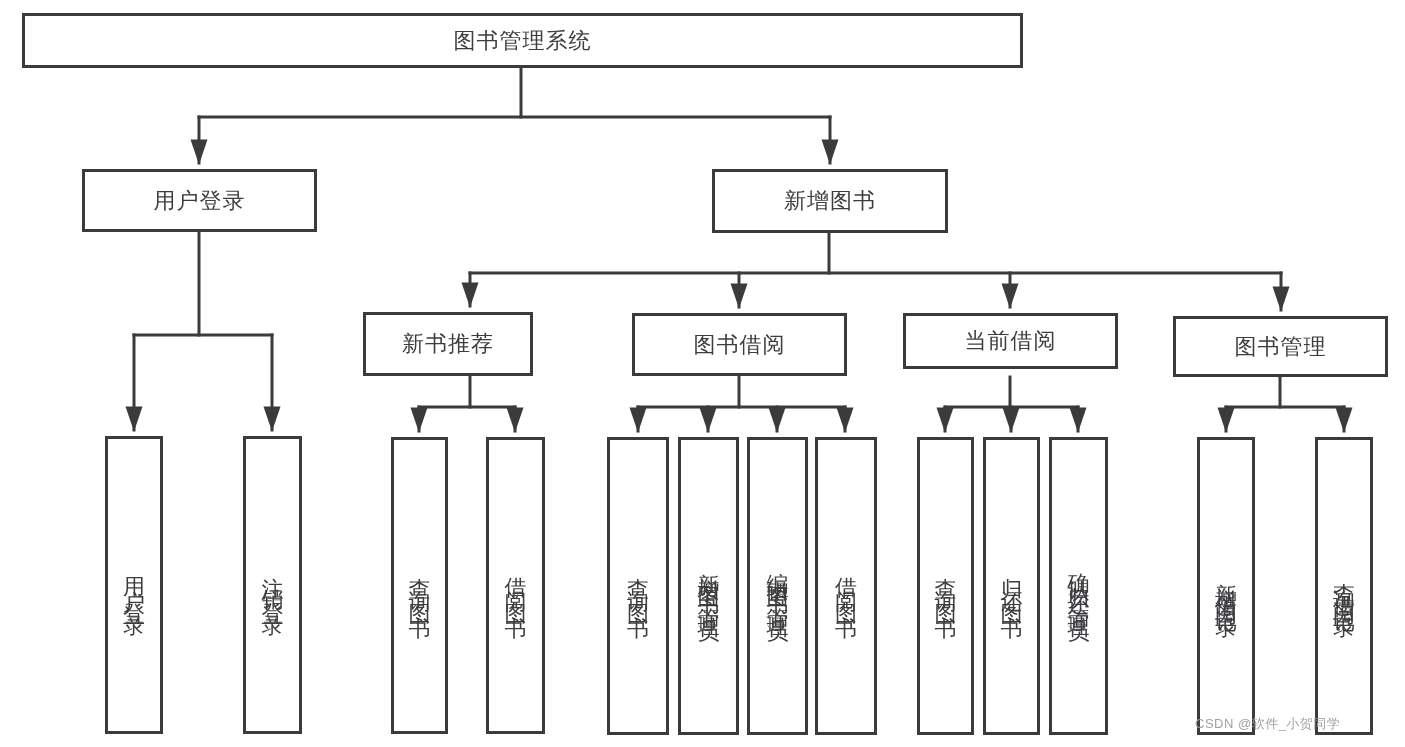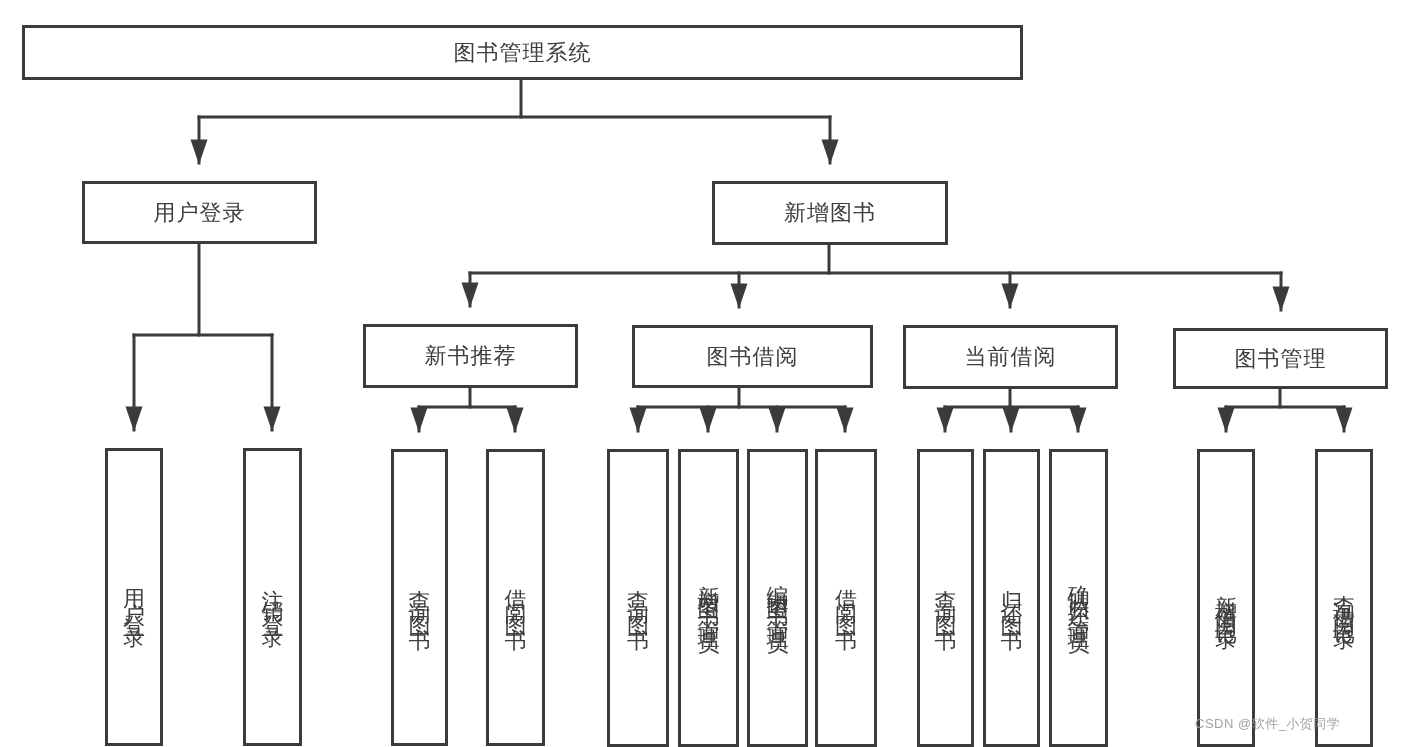--- a/index.html
+++ b/index.html
@@ -5,21 +5,21 @@
   html,body{margin:0;padding:0;background:#ffffff;}
   .stage{
     position:relative;width:1405px;height:747px;background:#ffffff;
     font-family:"Liberation Sans","DejaVu Sans",sans-serif;overflow:hidden;
   }
   svg.wires{position:absolute;left:0;top:0;z-index:1;}
   svg.wires path{stroke:#3b3b3b;stroke-width:3;fill:none;stroke-linecap:square;}
   .node{
     position:absolute;z-index:2;box-sizing:border-box;background:#ffffff;
     border:3px solid #3b3b3b;display:flex;align-items:center;justify-content:center;
-    color:#3d3d40;font-size:22px;letter-spacing:1px;text-align:center;margin-top:12px;
+    color:#3d3d40;font-size:22px;letter-spacing:1px;text-align:center;
   }
   .node.v{
     writing-mode:vertical-rl;text-orientation:mixed;
     letter-spacing:13px;line-height:1;padding:4px 0;
   }
   .node.v.tight{letter-spacing:7px;}
   .watermark{
     position:absolute;z-index:5;left:1195px;top:715px;
     font-size:13px;color:rgba(152,152,160,0.92);letter-spacing:0.5px;white-space:nowrap;
   }
@@ -89,23 +89,23 @@
       <path d="M1226 407 V431" marker-end="url(#arrow)"></path>
       <path d="M1344 407 V431" marker-end="url(#arrow)"></path>
     </g>
   </svg>
 
   <div class="node h" style="left:22px;top:13px;width:1001px;height:55px">图书管理系统</div>
 
   <div class="node h" style="left:82px;top:169px;width:235px;height:63px">用户登录</div>
   <div class="node h" style="left:712px;top:169px;width:236px;height:64px">新增图书</div>
 
-  <div class="node h" style="left:363px;top:312px;width:215px;height:64px">新书推荐</div>
-  <div class="node h" style="left:632px;top:313px;width:241px;height:63px">图书借阅</div>
-  <div class="node h" style="left:903px;top:313px;width:215px;height:64px">当前借阅</div>
+  <div class="node h" style="left:363px;top:312px;width:170px;height:64px">新书推荐</div>
+  <div class="node h" style="left:632px;top:313px;width:215px;height:63px">图书借阅</div>
+  <div class="node h" style="left:903px;top:313px;width:215px;height:56px">当前借阅</div>
   <div class="node h" style="left:1173px;top:316px;width:215px;height:61px">图书管理</div>
 
   <div class="node v" style="left:105px;top:436px;width:58px;height:298px">用户登录</div>
   <div class="node v" style="left:243px;top:436px;width:59px;height:298px">注销登录</div>
 
   <div class="node v" style="left:391px;top:437px;width:57px;height:297px">查询图书</div>
   <div class="node v" style="left:486px;top:437px;width:59px;height:297px">借阅图书</div>
 
   <div class="node v" style="left:607px;top:437px;width:62px;height:298px">查询图书</div>
   <div class="node v tight" style="left:678px;top:437px;width:61px;height:298px">新增图书（管理员）</div>

